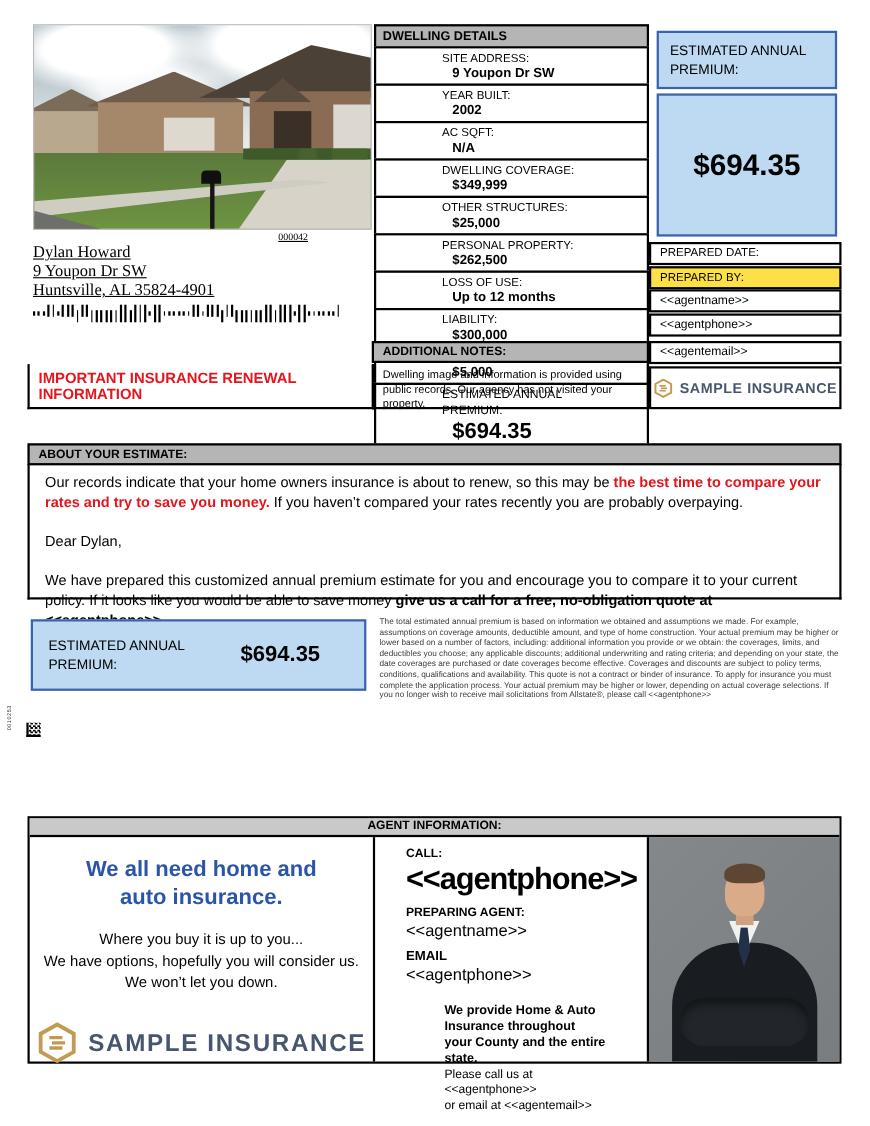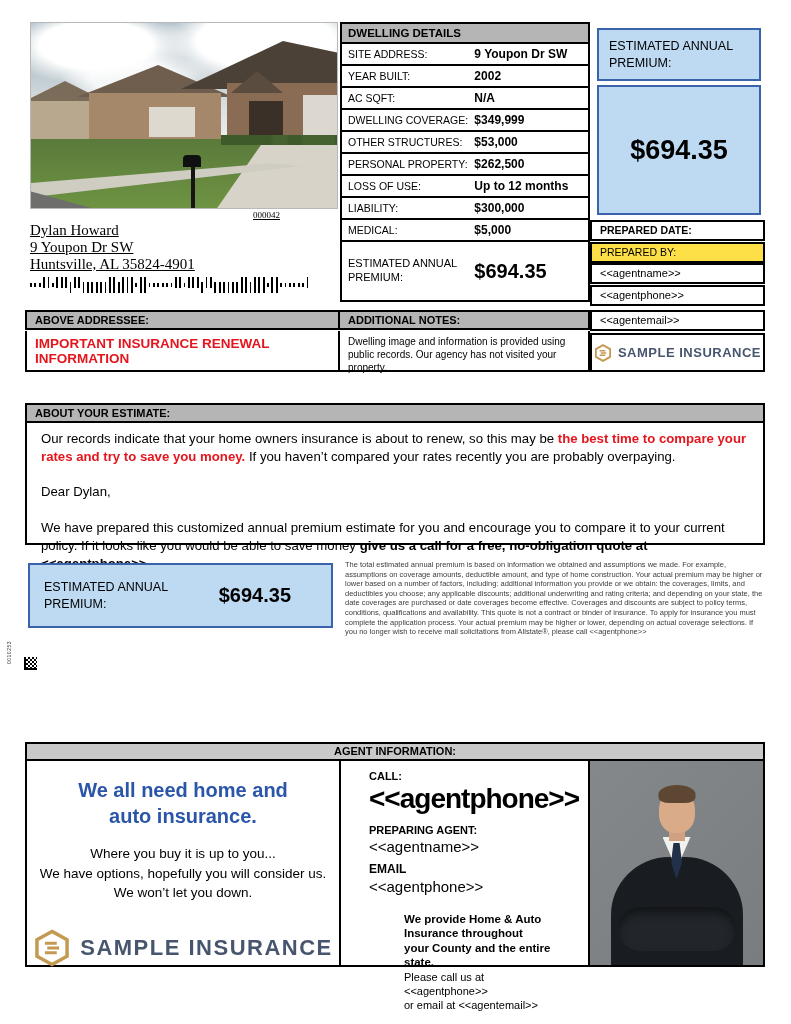--- a/index.html
+++ b/index.html
@@ -38,21 +38,21 @@
   .imb { display:flex; align-items:center; gap:2.6px; height:16px; width:302px; margin-top:4px; }
   .imb i { display:block; width:1.8px; background:#000; }
   .imb .h0 { height:4px; }
   .imb .h1 { height:11px; align-self:flex-start; }
   .imb .h2 { height:11px; align-self:flex-end; }
   .imb .h3 { height:16px; }
 
   
   .dw-table { position:absolute; left:340px; top:22px; width:250px;border-radius:15px; }
   .dw-header { background:#b5b5b5; border:2px solid #000; font-weight:bold; font-size:11.5px; padding:3px 6px; }
-  .dw-row { display:flex; border:2px solid #000; margin-top:-2px; background:#fff; padding:3px 6px; align-items:center; }
+  .dw-row { display:flex; border:2px solid #000; margin-top:-2px; background:#fff; padding:3px 6px; align-items:center;flex-direction:column; }
   .dw-label { width:54%; font-size:10.5px; }
   .dw-value { width:46%; font-size:12px; font-weight:bold; }
   .dw-row.premium { height:62px; }
   .dw-row.premium .dw-label { font-size:11px; line-height:1.25; }
   .dw-row.premium .dw-value { font-size:20px; }
 
   
   .blue-box { background:#bedaf2; border:2px solid #3a63ac; }
   .tr-label { position:absolute; left:597px; top:28px; width:164px; height:53px; padding:8px 10px; font-size:12.5px; line-height:1.35; }
   .tr-value { position:absolute; left:597px; top:85px; width:164px; height:130px; display:flex; align-items:center; justify-content:center; font-size:27px; font-weight:bold; }
@@ -232,21 +232,21 @@
     <div class="dw-row">
       <span class="dw-label">AC SQFT:</span>
       <span class="dw-value">N/A</span>
     </div>
     <div class="dw-row">
       <span class="dw-label">DWELLING COVERAGE:</span>
       <span class="dw-value">$349,999</span>
     </div>
     <div class="dw-row">
       <span class="dw-label">OTHER STRUCTURES:</span>
-      <span class="dw-value">$53,000</span>
+      <span class="dw-value">$25,000</span>
     </div>
     <div class="dw-row">
       <span class="dw-label">PERSONAL PROPERTY:</span>
       <span class="dw-value">$262,500</span>
     </div>
     <div class="dw-row">
       <span class="dw-label">LOSS OF USE:</span>
       <span class="dw-value">Up to 12 months</span>
     </div>
     <div class="dw-row">
@@ -259,37 +259,36 @@
     </div>
     <div class="dw-row premium">
       <span class="dw-label">ESTIMATED ANNUAL PREMIUM:</span>
       <span class="dw-value">$694.35</span>
     </div>
   </div>
 
   <div class="blue-box tr-label">ESTIMATED ANNUAL PREMIUM:</div>
   <div class="blue-box tr-value">$694.35</div>
 
-  <div class="tr-row" style="top:220px;font-weight:bold;">PREPARED DATE:</div>
+  <div class="tr-row" style="top:220px;">PREPARED DATE:</div>
   <div class="tr-row gray" style="top:242px;">PREPARED BY:</div>
   <div class="tr-row val" style="top:263px;">&lt;&lt;agentname&gt;&gt;</div>
   <div class="tr-row val" style="top:285px;">&lt;&lt;agentphone&gt;&gt;</div>
   <div class="tr-row val" style="top:310px;">&lt;&lt;agentemail&gt;&gt;</div>
 
   <div class="logo-box">
     <span class="logo-icon">
       <svg width="18" height="18" viewBox="0 0 24 24">
         <path d="M12 1.5 L21.5 6.8 V17.2 L12 22.5 L2.5 17.2 V6.8 Z" fill="none" stroke="#c49a52" stroke-width="2.4"></path>
         <path d="M7.5 9 H15 M9 12 H16.5 M7.5 15 H15" stroke="#c49a52" stroke-width="2" fill="none"></path>
       </svg>
     </span>
     <span class="brand-text">SAMPLE INSURANCE</span>
   </div>
 
-  <div class="graybar addr-bar">ABOVE ADDRESSEE:</div>
   <div class="addr-content">
     <span class="red-headline">IMPORTANT INSURANCE RENEWAL INFORMATION</span>
   </div>
   <div class="graybar notes-bar">ADDITIONAL NOTES:</div>
   <div class="notes-content">Dwelling image and information is provided using public records. Our agency has not visited your property.</div>
 
   <div class="graybar about-bar">ABOUT YOUR ESTIMATE:</div>
   <div class="about-content">
     <p><span>Our records indicate that your home owners insurance is about to renew, so this may be </span><span class="red-bold">the best time to compare your rates and try to save you money.</span><span> If you haven’t compared your rates recently you are probably overpaying.</span></p>
     <p>Dear Dylan,</p>

